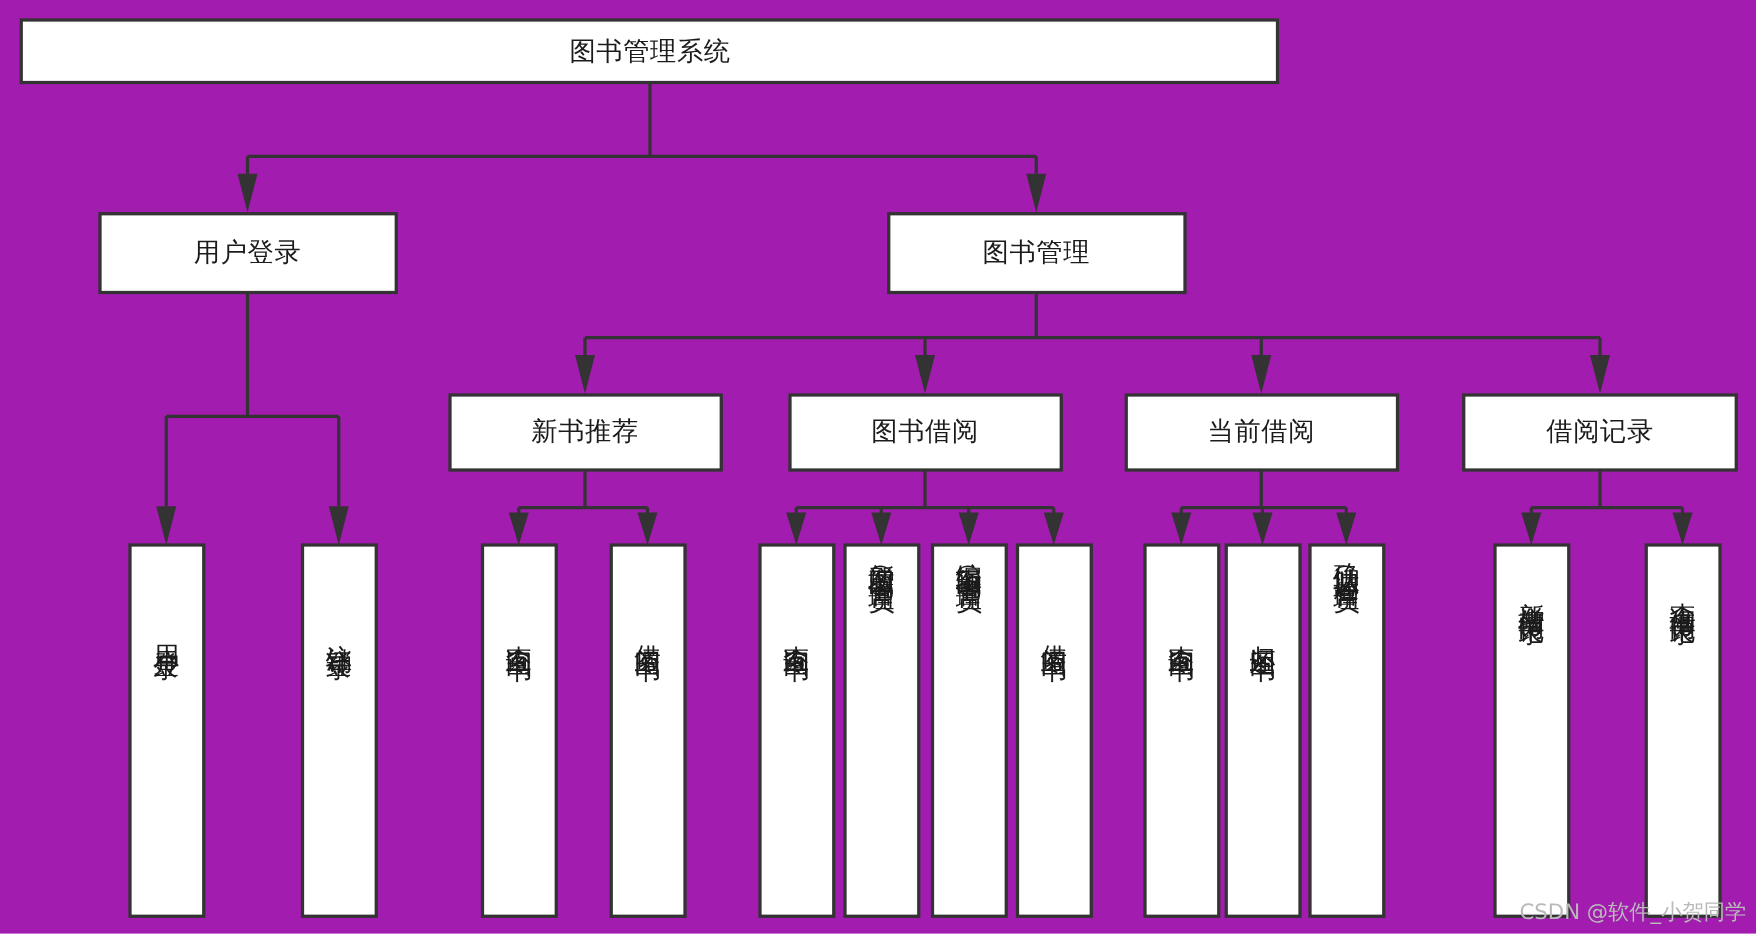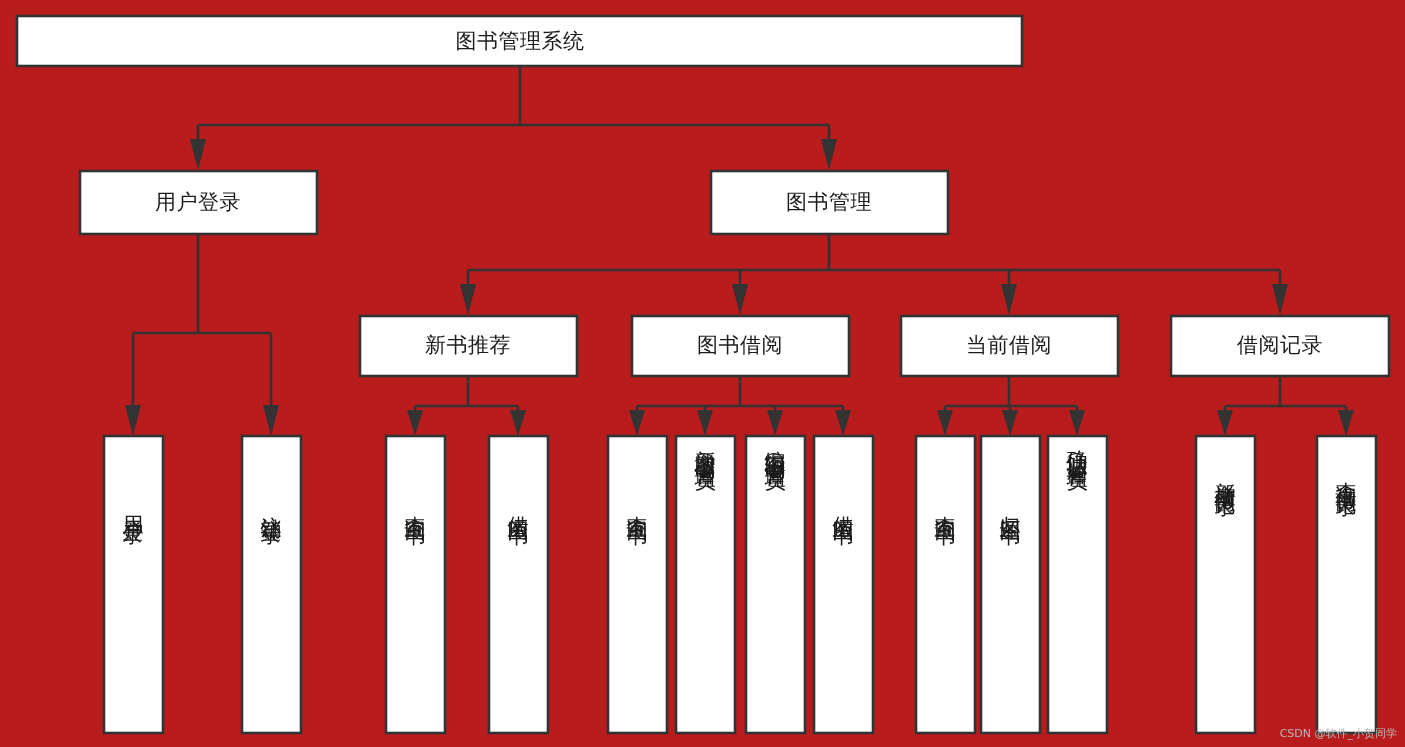--- a/index.html
+++ b/index.html
@@ -8,21 +8,21 @@
     padding: 0;
     background: #ffffff;
   }
   body {
     font-family: "DejaVu Sans", "Liberation Sans", sans-serif;
   }
   #diagram-root {
     position: relative;
     width: 1405px;
     height: 747px;
-    background: #b91c1c;
+    background: #a21caf;
     overflow: hidden;
     text-decoration: underline;
   }
   svg#tree-svg {
     position: absolute;
     left: 0;
     top: 0;
     width: 1405px;
     height: 747px;
   }
@@ -56,21 +56,21 @@
     writing-mode: vertical-rl;
     text-orientation: upright;
     text-anchor: middle;
     letter-spacing: 3px;
   }
   .watermark-text {
     position: absolute;
     right: 8px;
     bottom: 6px;
     font-family: "DejaVu Sans", "Liberation Sans", sans-serif;
-    font-size: 11px;
+    font-size: 17px;
     color: #b9b9b9;
     white-space: nowrap;
     pointer-events: none;
     user-select: none;
   }
 </style>
 </head>
 <body>
 
 <div id="diagram-root">

